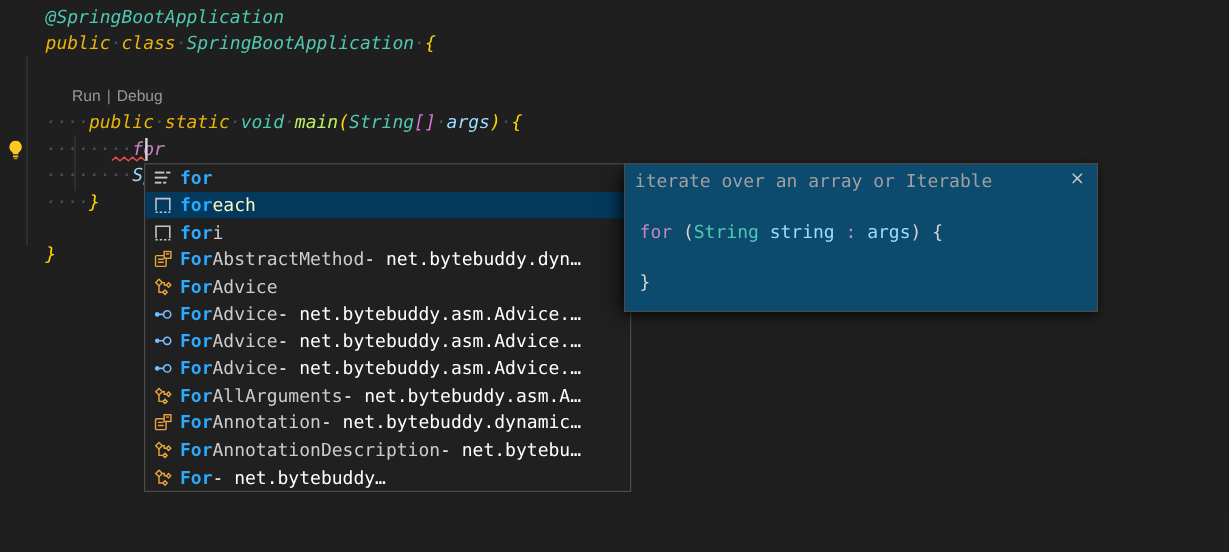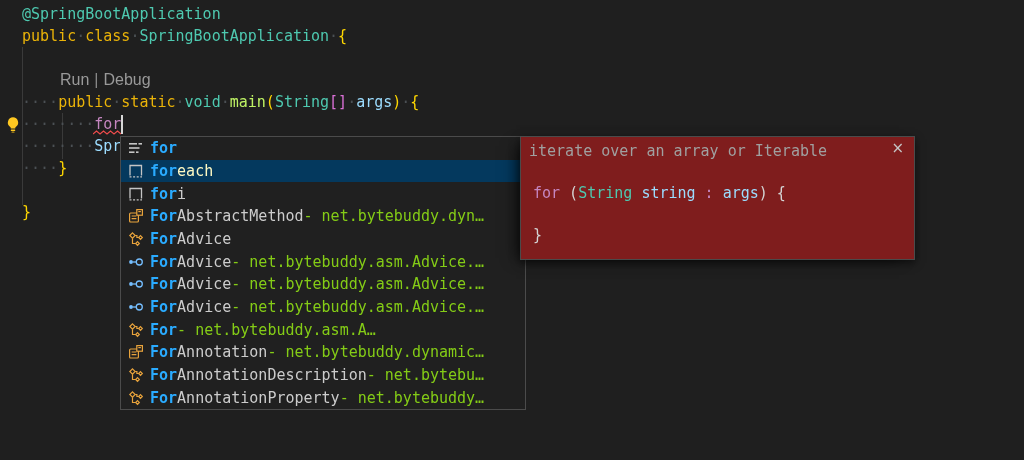--- a/index.html
+++ b/index.html
@@ -1,53 +1,53 @@
 <!DOCTYPE html>
 <html><head>
 <meta charset="utf-8">
 <style>
   html,body{margin:0;padding:0;background:#1f1f1f;}
   .screen{position:relative;width:1024px;height:460px;background:#1f1f1f;overflow:hidden;
           font-family:"DejaVu Sans Mono", monospace;font-size:15px;}
   
   .code-area{position:absolute;left:22px;top:0;right:0;bottom:0;}
-  .code-line{position:absolute;left:0;height:22px;line-height:22px;white-space:pre;color:#d4d4d4;}
+  .code-line{position:absolute;left:16px;height:22px;line-height:22px;white-space:pre;color:#d4d4d4;font-style:italic;}
   .tk-kw{color:#eab308}
   .tk-type{color:#4ec9b0}
   .tk-var{color:#9cdcfe}
   .tk-fn{color:#bef264}
   .tk-kwp{color:#c586c0}
   .tk-b1{color:#ffd700}
   .tk-b2{color:#da70d6}
   .tk-ws{color:#4b5054}
   .tk-plain{color:#d4d4d4}
   .indent-guide{position:absolute;width:1px;background:#3a3a3a;}
   .g1{left:22px;top:47px;height:158px;}
   .g2{left:62px;top:113px;height:46px;}
   .codelens{position:absolute;left:60px;top:69px;height:22px;line-height:22px;
-            font-family:"Liberation Sans",sans-serif;font-size:16px;color:#999999;}
+            font-family:"Liberation Sans",sans-serif;font-size:13px;color:#999999;}
   .cl-link{cursor:pointer;}
   .cl-sep{margin:0 5px;color:#8a8a8a;}
   .lightbulb{position:absolute;left:4px;top:116px;width:18px;height:18px;}
   .squiggle{position:absolute;left:93px;top:130px;}
   .cursor{position:absolute;left:121px;top:115px;width:1.5px;height:19px;background:#d7d7d7;}
   
   .suggest{position:absolute;left:120px;top:136px;width:404px;height:272px;background:#202020;
            border:1px solid #4b4b4b;z-index:2;}
   .suggest ul{list-style:none;margin:0;padding:0;display:grid;grid-template-rows:repeat(12,1fr);height:100%;}
   .suggest li{display:flex;align-items:center;padding-left:7px;white-space:nowrap;overflow:hidden;cursor:pointer;}
   .suggest li.selected{background:#04395e;}
   .sg-icon{width:16px;height:16px;flex:0 0 16px;margin-right:6px;display:inline-block;}
   .sg-icon svg{display:block;}
   .sg-match{color:#2aabff;font-weight:600;}
   .sg-rest{color:#cccccc;}
   li.selected .sg-rest{color:#fef9c3;}
-  .sg-desc{color:#84cc16;}
+  .sg-desc{color:#ffffff;}
   
-  .details{position:absolute;left:520px;top:136px;width:393px;height:118px;background:#7f1d1d;
+  .details{position:absolute;left:520px;top:136px;width:393px;height:118px;background:#0c4a6e;
            border:1px solid #4b4b4b;z-index:3;box-shadow:0 3px 8px rgba(0,0,0,.55),-10px 4px 14px -6px rgba(0,0,0,.55);
            padding-top:4px;}
   .details-title{margin-left:8px;height:21px;line-height:21px;color:#a0a0a0;white-space:pre;}
   .details-close{position:absolute;top:4px;right:10px;color:#c5c5c5;font-size:15px;line-height:15px;
                  cursor:pointer;font-family:"DejaVu Sans",sans-serif;}
   .details-spacer{height:21px;}
   .details-code-line{margin-left:12px;height:21px;line-height:21px;white-space:pre;color:#d4d4d4;}
 </style>
 </head>
 <body>
@@ -201,20 +201,21 @@
               <g fill="none" stroke="#e8a33c" stroke-width="1.2">
                 <path d="M4.5 1.8 L7.2 4.5 L4.5 7.2 L1.8 4.5 Z"></path>
                 <path d="M12.5 4.7 l1.8 1.8 -1.8 1.8 -1.8 -1.8 Z"></path>
                 <path d="M9.5 10.7 l1.8 1.8 -1.8 1.8 -1.8 -1.8 Z"></path>
                 <path d="M7.2 4.5 h1.7 v2 h1.8"></path>
                 <path d="M4.5 7.2 v5.3 h3.2"></path>
               </g>
             </svg>
           </span>
           <span class="sg-match">For</span>
+          <span class="sg-rest">AllArguments</span>
           <span class="sg-desc"> - net.bytebuddy.asm.A…</span>
         </li>
         <li>
           <span class="sg-icon">
             <svg viewBox="0 0 16 16" width="16" height="16">
               <g fill="none" stroke="#e8a33c" stroke-width="1.2">
                 <rect x="1.6" y="5" width="8.8" height="9" rx="1"></rect>
                 <path d="M3.6 8 h4.8 M3.6 10.6 h4.8"></path>
                 <rect x="8.8" y="1.6" width="5.6" height="5.6" fill="#202020"></rect>
                 <path d="M10.3 3.6 h2.6"></path>
@@ -247,21 +248,20 @@
               <g fill="none" stroke="#e8a33c" stroke-width="1.2">
                 <path d="M4.5 1.8 L7.2 4.5 L4.5 7.2 L1.8 4.5 Z"></path>
                 <path d="M12.5 4.7 l1.8 1.8 -1.8 1.8 -1.8 -1.8 Z"></path>
                 <path d="M9.5 10.7 l1.8 1.8 -1.8 1.8 -1.8 -1.8 Z"></path>
                 <path d="M7.2 4.5 h1.7 v2 h1.8"></path>
                 <path d="M4.5 7.2 v5.3 h3.2"></path>
               </g>
             </svg>
           </span>
           <span class="sg-match">For</span>
-          <span class="sg-rest">AnnotationProperty</span>
           <span class="sg-desc"> - net.bytebuddy…</span>
         </li>
       </ul>
   </div>
 
   <div class="details">
     <div class="details-title">iterate over an array or Iterable</div>
     <div class="details-close">×</div>
     <div class="details-spacer"></div>
     <div id="details-code">

